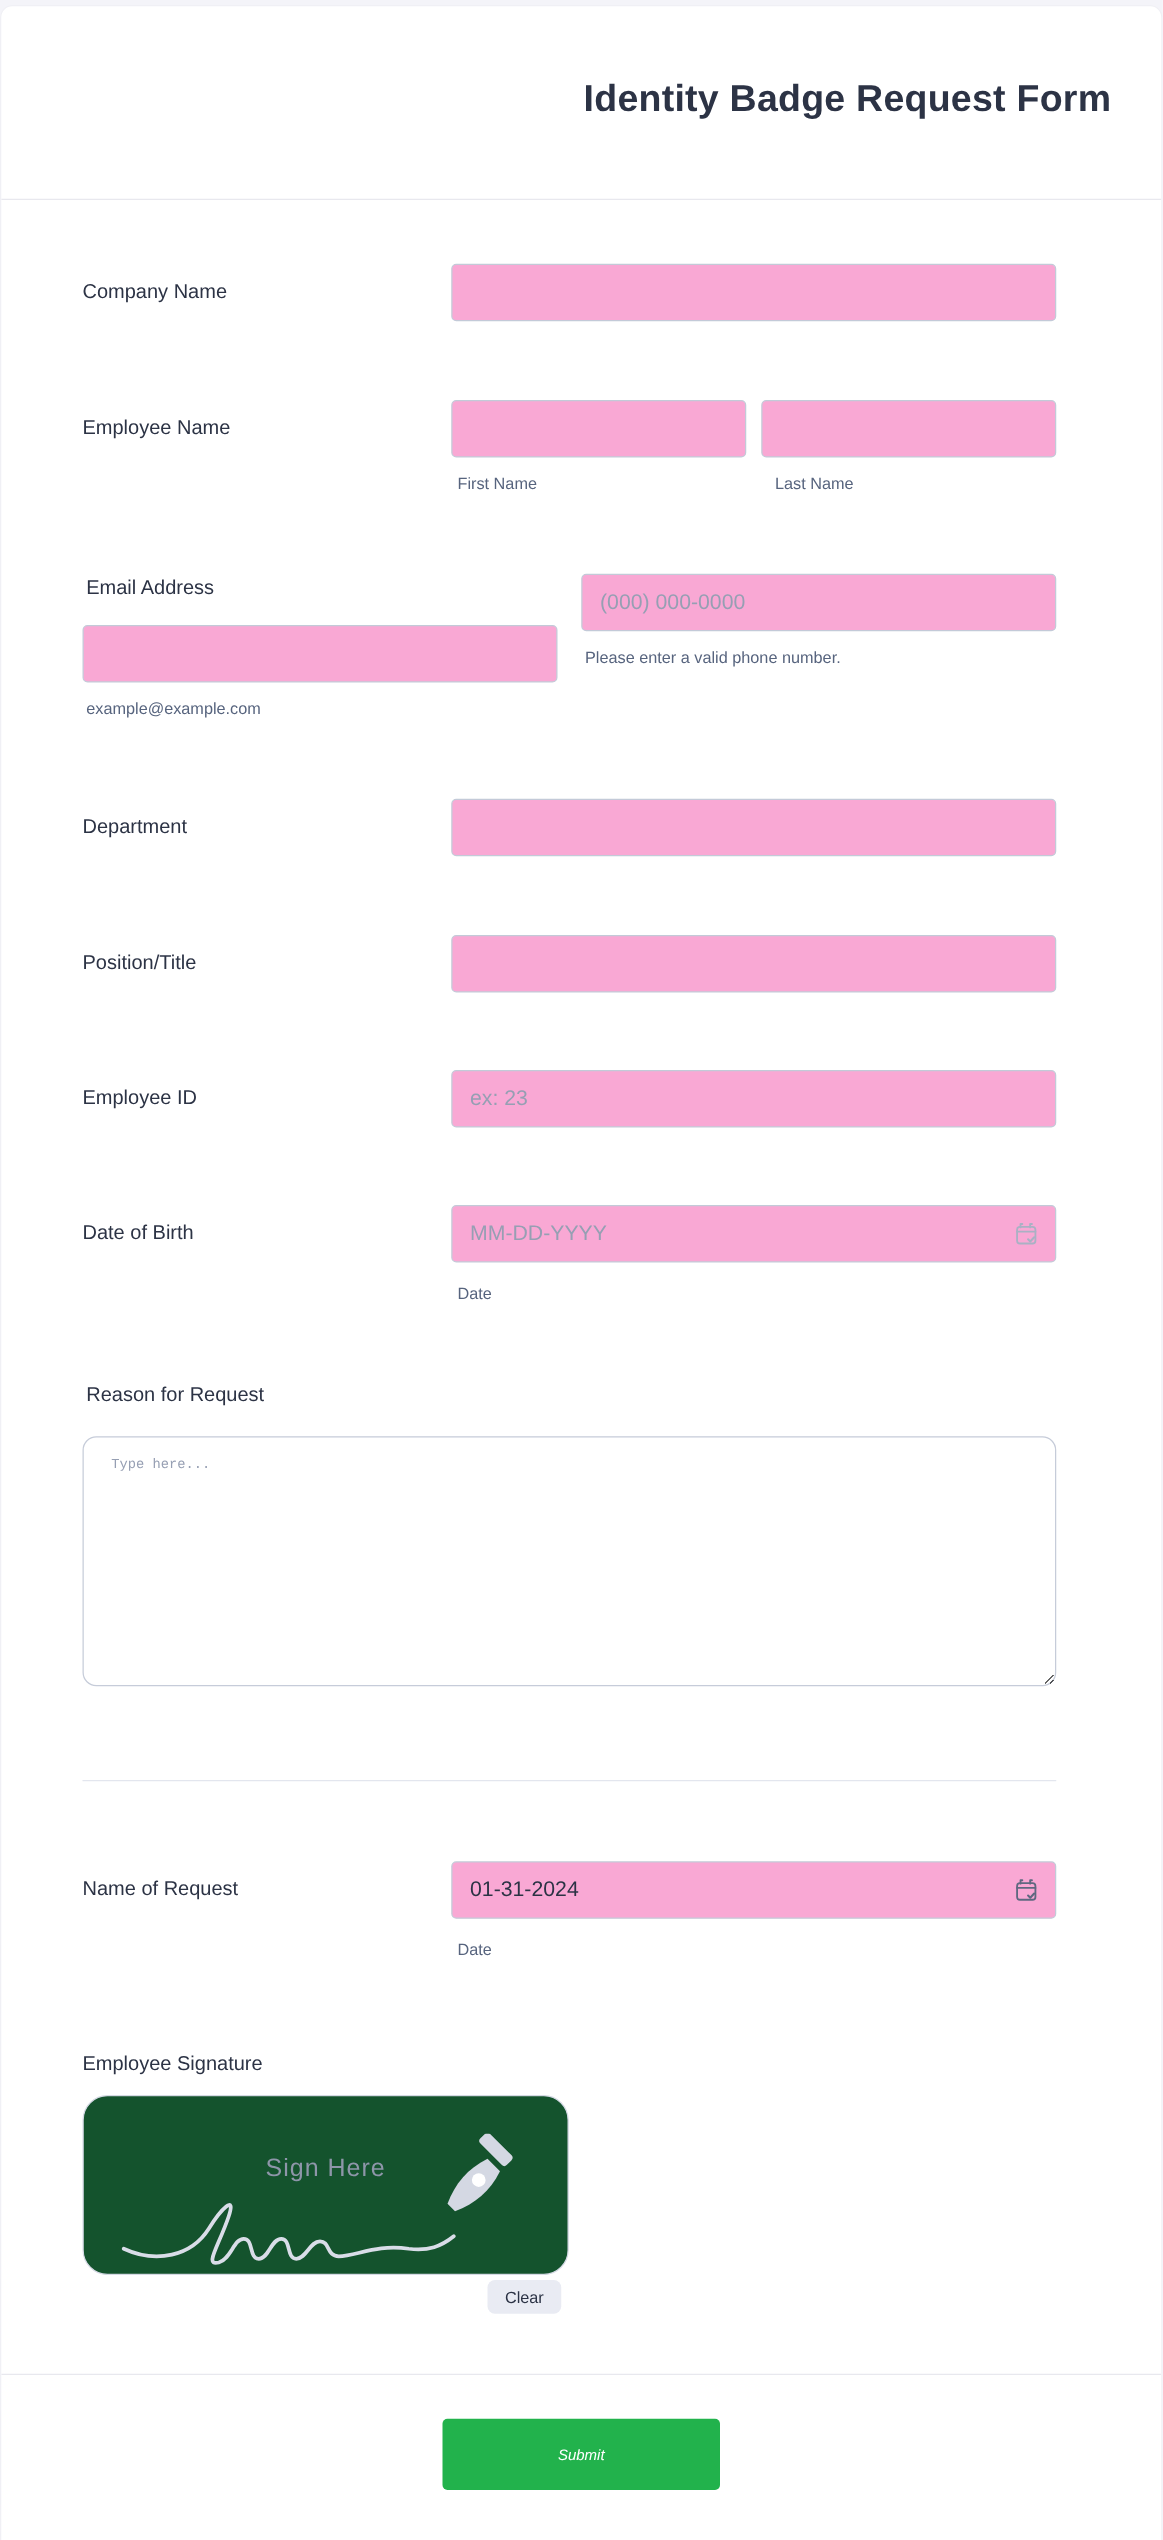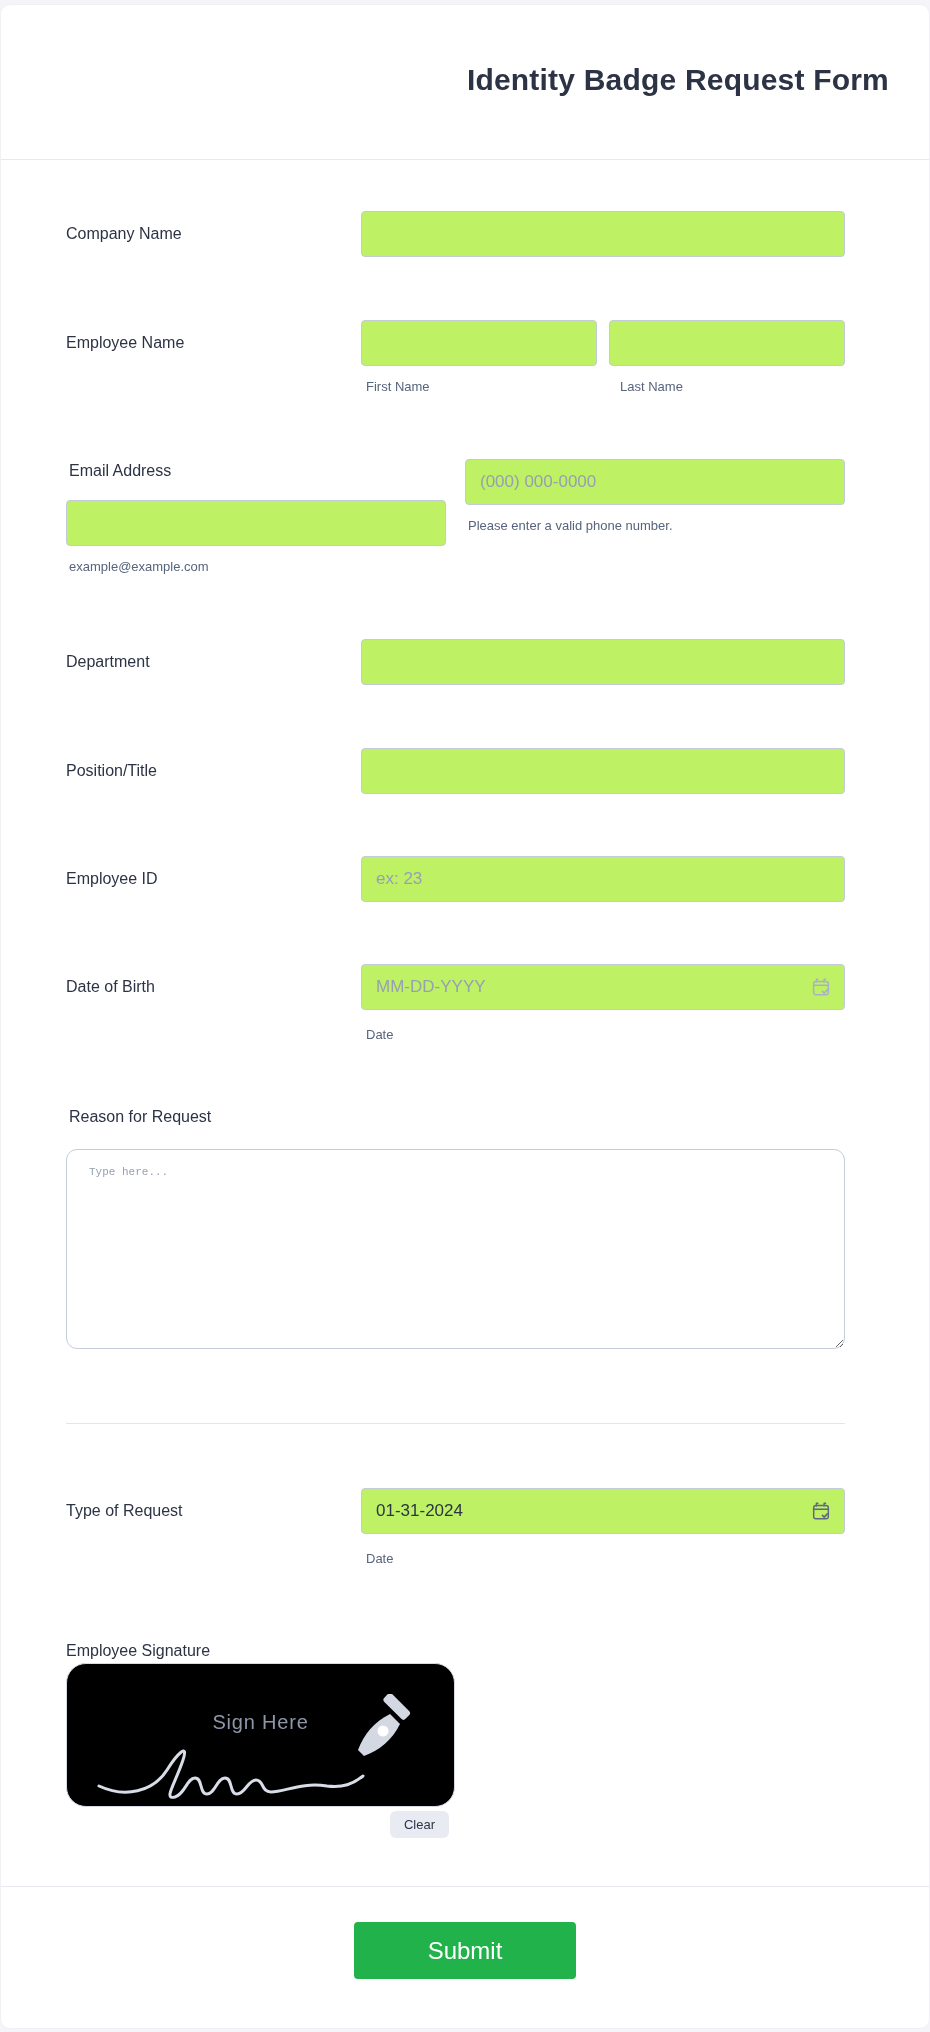--- a/index.html
+++ b/index.html
@@ -50,21 +50,21 @@
   .control-col { flex: 1 1 auto; min-width: 0; }
   input.f-input {
     width: 100%;
     height: 46px;
     border: 1px solid #c3cad8;
     border-radius: 4px;
     padding: 0 14px;
     font-family: "Liberation Sans", "DejaVu Sans", sans-serif;
     font-size: 17px;
     color: #2c3345;
-    background: #bef264;
+    background: #f9a8d4;
     outline: none;
   }
   input.f-input::placeholder { color: #969fb3; opacity: 1; }
   .sublabel {
     font-size: 13px;
     line-height: 17px;
     color: #57647e;
   }
   .mt-51 { margin-top: 51px; }
   .mt-62 { margin-top: 62px; }
@@ -111,27 +111,27 @@
   }
   textarea.f-textarea::placeholder { color: #969fb3; opacity: 1; }
   .divider {
     border: none;
     border-top: 1px solid #e3e6ee;
     height: 0;
   }
   
   .sig-label { display: block; }
   .sig-pad {
-    margin-top: 0;
+    margin-top: 12px;
     position: relative;
     width: 389px;
     height: 144px;
     border: 1px solid #d5d9e4;
     border-radius: 20px;
-    background: #000000;
+    background: #14532d;
     cursor: crosshair;
   }
   .sig-hint {
     position: absolute;
     top: 47px; left: 0; right: 0;
     text-align: center;
     font-size: 20px;
     letter-spacing: 0.8px;
     color: #8e96a9;
   }
@@ -172,23 +172,24 @@
     justify-content: center;
   }
   .submit-btn {
     width: 222px;
     height: 57px;
     border: none;
     border-radius: 4px;
     background: #22b24c;
     color: #ffffff;
     font-family: "Liberation Sans", "DejaVu Sans", sans-serif;
-    font-size: 24px;
+    font-size: 12px;
     font-weight: 500;
     cursor: pointer;
+    font-style: italic;
   }
 </style>
 </head>
 <body>
 
 <div class="page">
   <div class="card">
 
     <div class="form-header">
       <h1 class="form-title">Identity Badge Request Form</h1>
@@ -285,21 +286,21 @@
 
       <div class="mt-62">
         <span class="f-label full-label">Reason for Request</span>
         <textarea class="f-textarea" placeholder="Type here..." style=""></textarea>
       </div>
 
       <hr class="divider mt-70">
 
       <div class="row mt-64">
         <div class="label-col label-mid">
-          <span class="f-label">Type of Request</span>
+          <span class="f-label">Name of Request</span>
         </div>
         <div class="control-col">
           <div class="date-wrap">
             <input type="text" class="f-input" value="01-31-2024" style="">
             <svg class="cal-icon" viewBox="0 0 24 24" fill="none" stroke="#5f6880" stroke-width="1.6" stroke-linecap="round" stroke-linejoin="round">
               <path d="M7 3.5 v3 M7 3.5 h1.6"></path>
                 <path d="M15.4 3.5 v3 M15.4 3.5 h1.6"></path>
               <rect x="4" y="6" width="16" height="14.5" rx="2.5"></rect>
               <path d="M4 10.2 h16"></path>
               <path d="M13.6 16.8 l1.9 1.9 3.4-3.6" stroke-width="1.8"></path>

